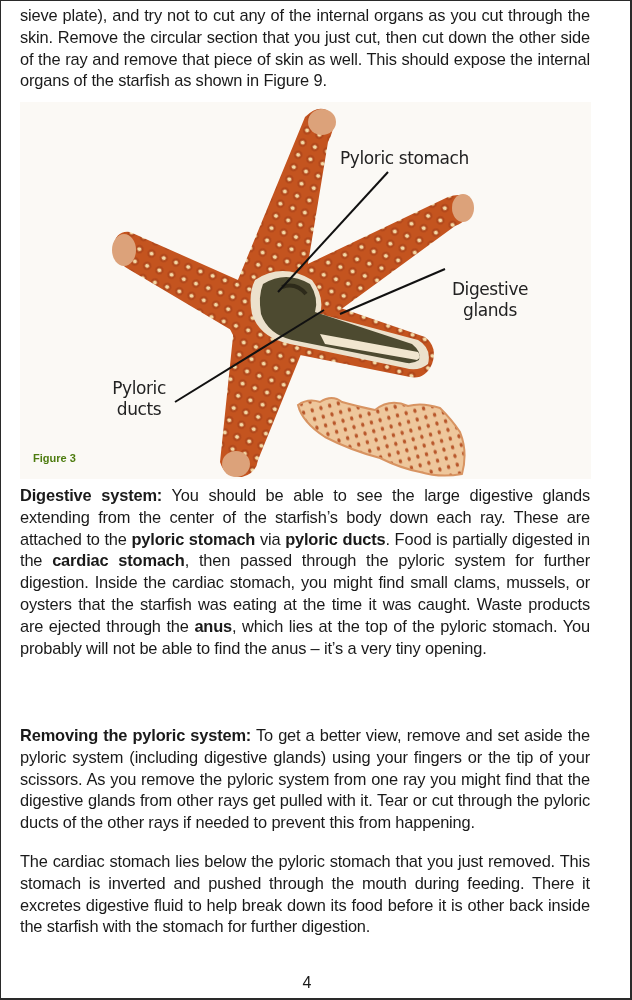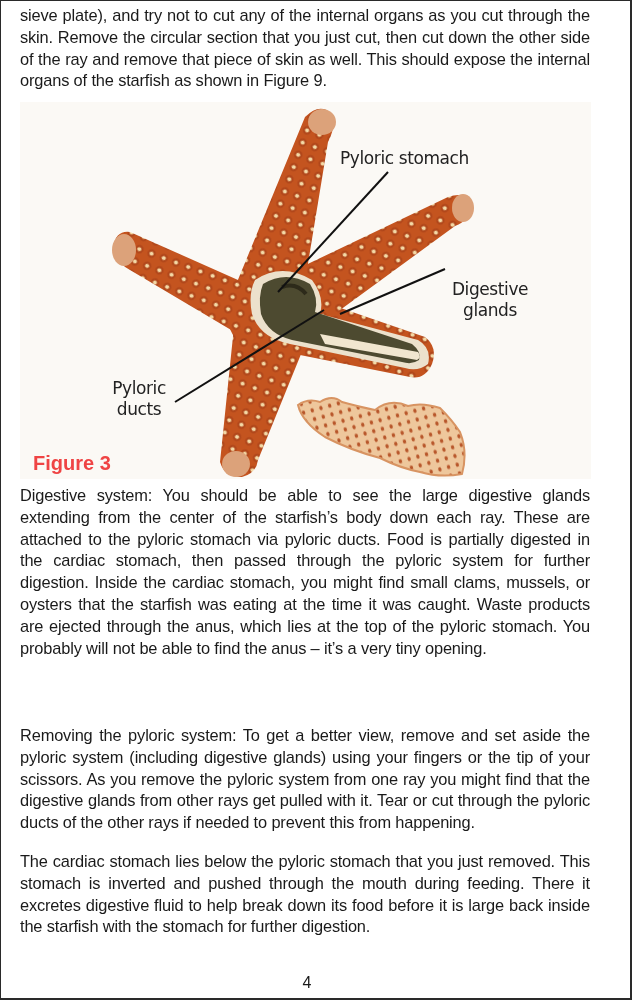--- a/index.html
+++ b/index.html
@@ -19,21 +19,21 @@
   .para {
     position: absolute;
     left: 19px;
     width: 570px;
     font-size: 16.4px;
     line-height: 21.8px;
     text-align: justify;
     margin: 0;
     letter-spacing: -0.15px;
   }
-  .para b { font-weight: normal; }
+  .para b { font-weight: bold; }
   #p-intro { top: 4px; }
   #p-digestive { top: 484px; }
   #p-removing { top: 724px; }
   #p-cardiac { top: 850px; }
 
   .figure {
     position: absolute;
     left: 19px; top: 101px;
     width: 571px; height: 377px;
     background: #fbf9f5;
@@ -48,21 +48,21 @@
     color: #222;
     text-align: center;
     letter-spacing: -0.4px;
   }
   #lbl-pyloric-stomach { left: 320px; top: 46px; }
   #lbl-digestive-glands { left: 428px; top: 141px; width: 84px; margin-top: 36px; }
   #lbl-pyloric-ducts { left: 88px; top: 276px; width: 62px; }
   .fig-caption {
     position: absolute; left: 13px; top: 350px;
     font-family: "Liberation Sans", sans-serif;
-    font-weight: bold; font-size: 20px; color: #ef4444;
+    font-weight: bold; font-size: 11px; color: #4d7c0f;
   }
   .page-number {
     position: absolute; left: 0; width: 612px; top: 973px;
     text-align: center;
     font-size: 16px;
   }
 </style>
 </head>
 <body>
 
@@ -121,16 +121,16 @@
     <div class="fig-label" id="lbl-pyloric-stomach">Pyloric stomach</div>
     <div class="fig-label" id="lbl-digestive-glands">Digestive glands</div>
     <div class="fig-label" id="lbl-pyloric-ducts">Pyloric ducts</div>
     <div class="fig-caption">Figure 3</div>
   </div>
 
   <p class="para" id="p-digestive"><b>Digestive system:</b><span> You should be able to see the large digestive glands extending from the center of the starfish’s body down each ray. These are attached to the </span><b>pyloric stomach</b><span> via </span><b>pyloric ducts</b><span>. Food is partially digested in the </span><b>cardiac stomach</b><span>, then passed through the pyloric system for further digestion. Inside the cardiac stomach, you might find small clams, mussels, or oysters that the starfish was eating at the time it was caught. Waste products are ejected through the </span><b>anus</b><span>, which lies at the top of the pyloric stomach. You probably will not be able to find the anus – it’s a very tiny opening.</span></p>
 
   <p class="para" id="p-removing"><b>Removing the pyloric system:</b><span> To get a better view, remove and set aside the pyloric system (including digestive glands) using your fingers or the tip of your scissors. As you remove the pyloric system from one ray you might find that the digestive glands from other rays get pulled with it. Tear or cut through the pyloric ducts of the other rays if needed to prevent this from happening.</span></p>
 
-  <p class="para" id="p-cardiac">The cardiac stomach lies below the pyloric stomach that you just removed. This stomach is inverted and pushed through the mouth during feeding. There it excretes digestive fluid to help break down its food before it is large back inside the starfish with the stomach for further digestion.</p>
+  <p class="para" id="p-cardiac">The cardiac stomach lies below the pyloric stomach that you just removed. This stomach is inverted and pushed through the mouth during feeding. There it excretes digestive fluid to help break down its food before it is other back inside the starfish with the stomach for further digestion.</p>
 
   <div class="page-number">4</div>
 </div>
 
 </body></html>

